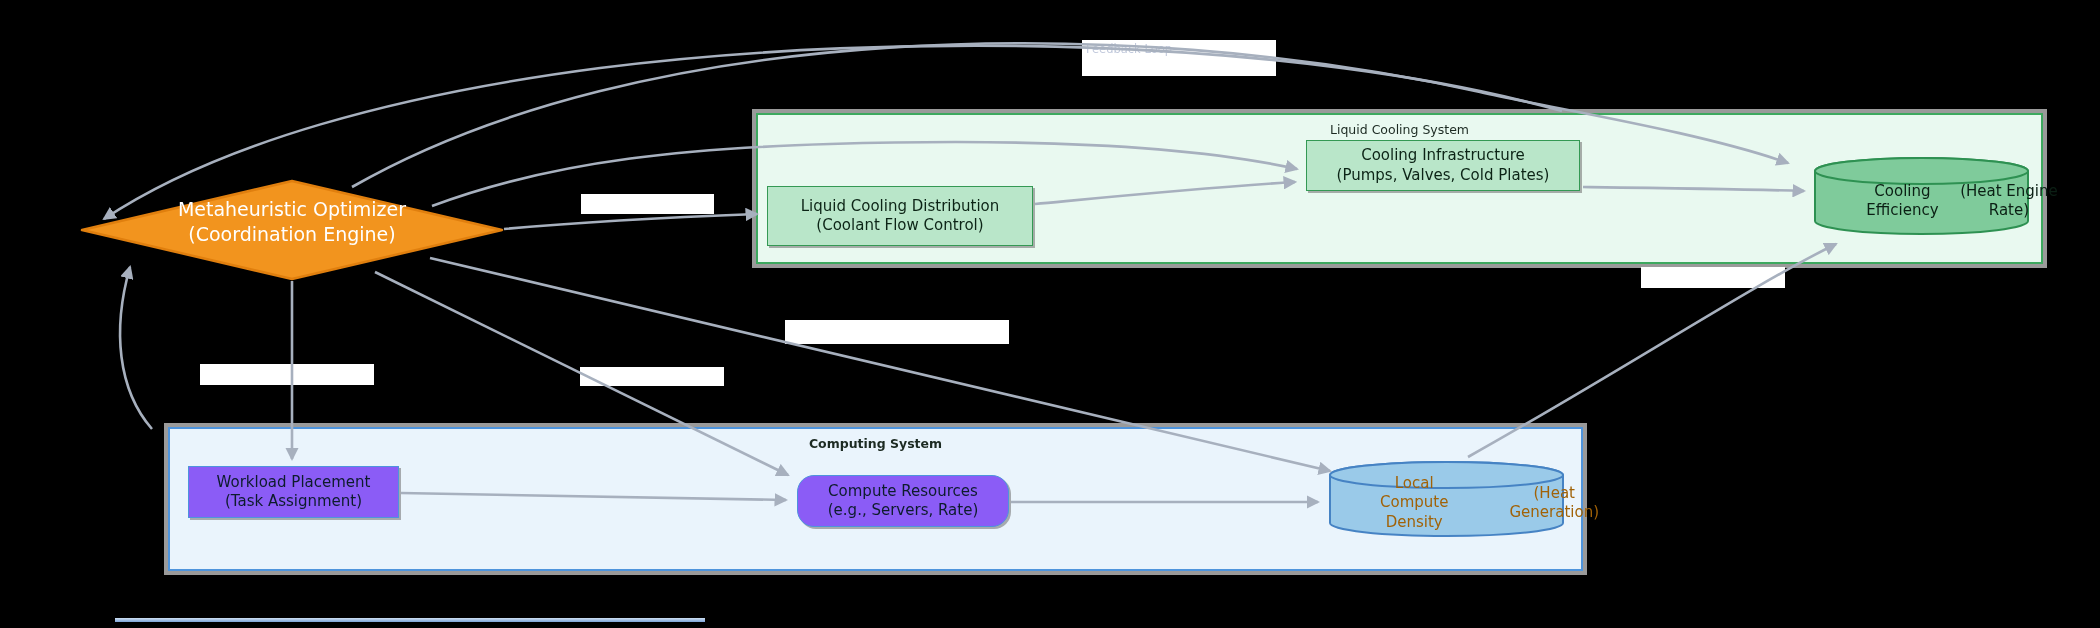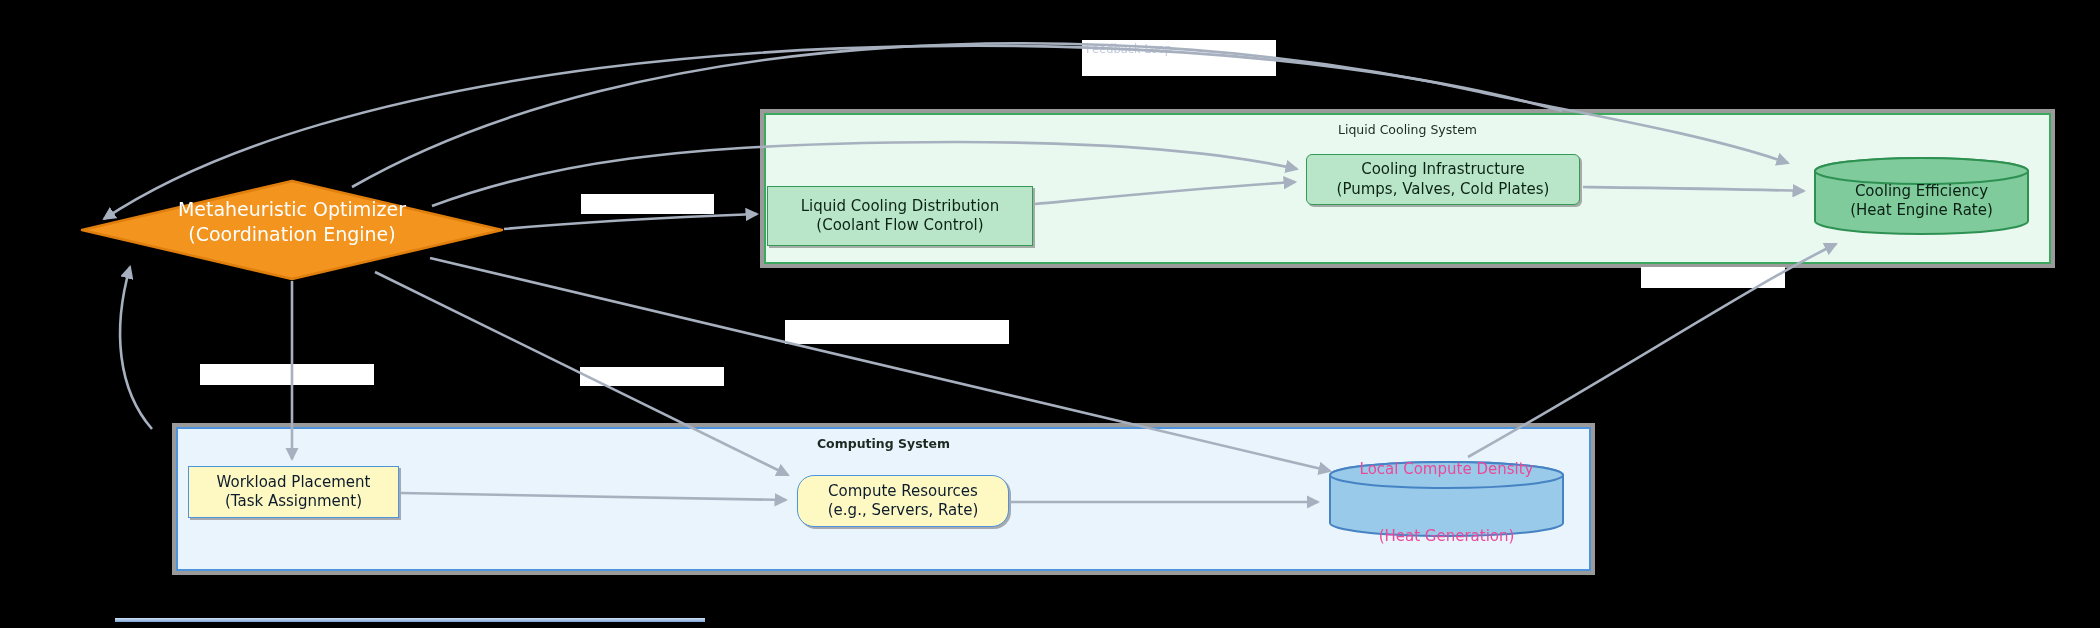--- a/index.html
+++ b/index.html
@@ -1,37 +1,37 @@
 <!DOCTYPE html>
 <html><head>
 <meta charset="utf-8">
 <style>
   html,body{margin:0;padding:0;background:#000;}
   .stage{position:relative;width:2100px;height:628px;background:#000;overflow:hidden;
          font-family:"DejaVu Sans","Liberation Sans",sans-serif;}
   
-  .cluster{position:absolute;box-sizing:border-box;border:2px solid;box-shadow:0 0 0 4px #9a9a9a;margin-left:8px;}
+  .cluster{position:absolute;box-sizing:border-box;border:2px solid;box-shadow:0 0 0 4px #9a9a9a;}
   .cluster.green{left:756px;top:113px;width:1287px;height:151px;background:#e9f9f0;border-color:#3da95f;}
   .cluster.blue{left:168px;top:427px;width:1415px;height:144px;background:#eaf4fc;border-color:#4e94dc;font-weight:bold;}
   .cluster-title{position:absolute;width:100%;text-align:center;font-size:12.5px;color:#1c2a22;top:7px;left:0;}
   
   .elabel{position:absolute;background:#ffffff;z-index:2;font-size:11.5px;line-height:1.6;
           color:rgba(140,155,190,0.55);white-space:nowrap;overflow:hidden;padding-left:4px;}
   
   svg.wires{position:absolute;left:0;top:0;z-index:3;}
   .edge{fill:none;stroke:#a7b0be;stroke-width:2.6px;}
   
   .node{position:absolute;box-sizing:border-box;border:1.6px solid;z-index:4;display:flex;flex-direction:column;
         align-items:center;justify-content:center;text-align:center;line-height:1.3;font-size:15px;
         box-shadow:2px 2px 0 rgba(110,110,110,0.55);}
   .node.green{background:#b9e6c9;border-color:#349954;color:#0c2416;}
-  .node.blue{background:#fef9c3;border-color:#4e94dc;color:#0d1c2c;}
-  .cyl-label{position:absolute;z-index:4;display:flex;flex-direction:column;align-items:center;justify-content:center;
-             text-align:right;line-height:1.3;font-size:15px;color:#0b1f14;}
-  .cyl-label.blue{color:#ec4899;gap:47px;}
+  .node.blue{background:#8b5cf6;border-color:#4e94dc;color:#0d1c2c;}
+  .cyl-label{position:absolute;z-index:4;display:flex;flex-direction:row;align-items:center;justify-content:center;
+             text-align:center;line-height:1.3;font-size:15px;color:#0b1f14;margin-left:36px;}
+  .cyl-label.blue{color:#a16207;gap:47px;}
   .diamond-label{position:absolute;left:82px;top:197px;width:420px;z-index:4;text-align:center;color:#fff;
                  font-size:19px;line-height:1.3;}
   .bottom-strip{position:absolute;left:115px;top:618px;width:590px;height:4px;z-index:1;
                 background:linear-gradient(#cfe0f2,#7da3d8);}
 </style>
 </head>
 <body>
 
 <div class="stage">
 
@@ -97,21 +97,21 @@
 
   <div class="diamond-label">
     <span>Metaheuristic Optimizer</span><br>
     <span>(Coordination Engine)</span>
   </div>
 
   <div class="node green" style="left:767px;top:186px;width:266px;height:60px;">
     <span>Liquid Cooling Distribution</span>
     <span>(Coolant Flow Control)</span>
   </div>
-  <div class="node green" style="left:1306px;top:154px;width:274px;height:51px;border-radius:6px;">
+  <div class="node green" style="left:1306px;top:140px;width:274px;height:51px;">
     <span>Cooling Infrastructure</span>
     <span>(Pumps, Valves, Cold Plates)</span>
   </div>
   <div class="node blue" style="left:188px;top:466px;width:211px;height:52px;">
     <span>Workload Placement</span>
     <span>(Task Assignment)</span>
   </div>
   <div class="node blue" style="left:797px;top:475px;width:212px;height:52px;border-radius:17px;">
     <span>Compute Resources</span>
     <span>(e.g., Servers, Rate)</span>

